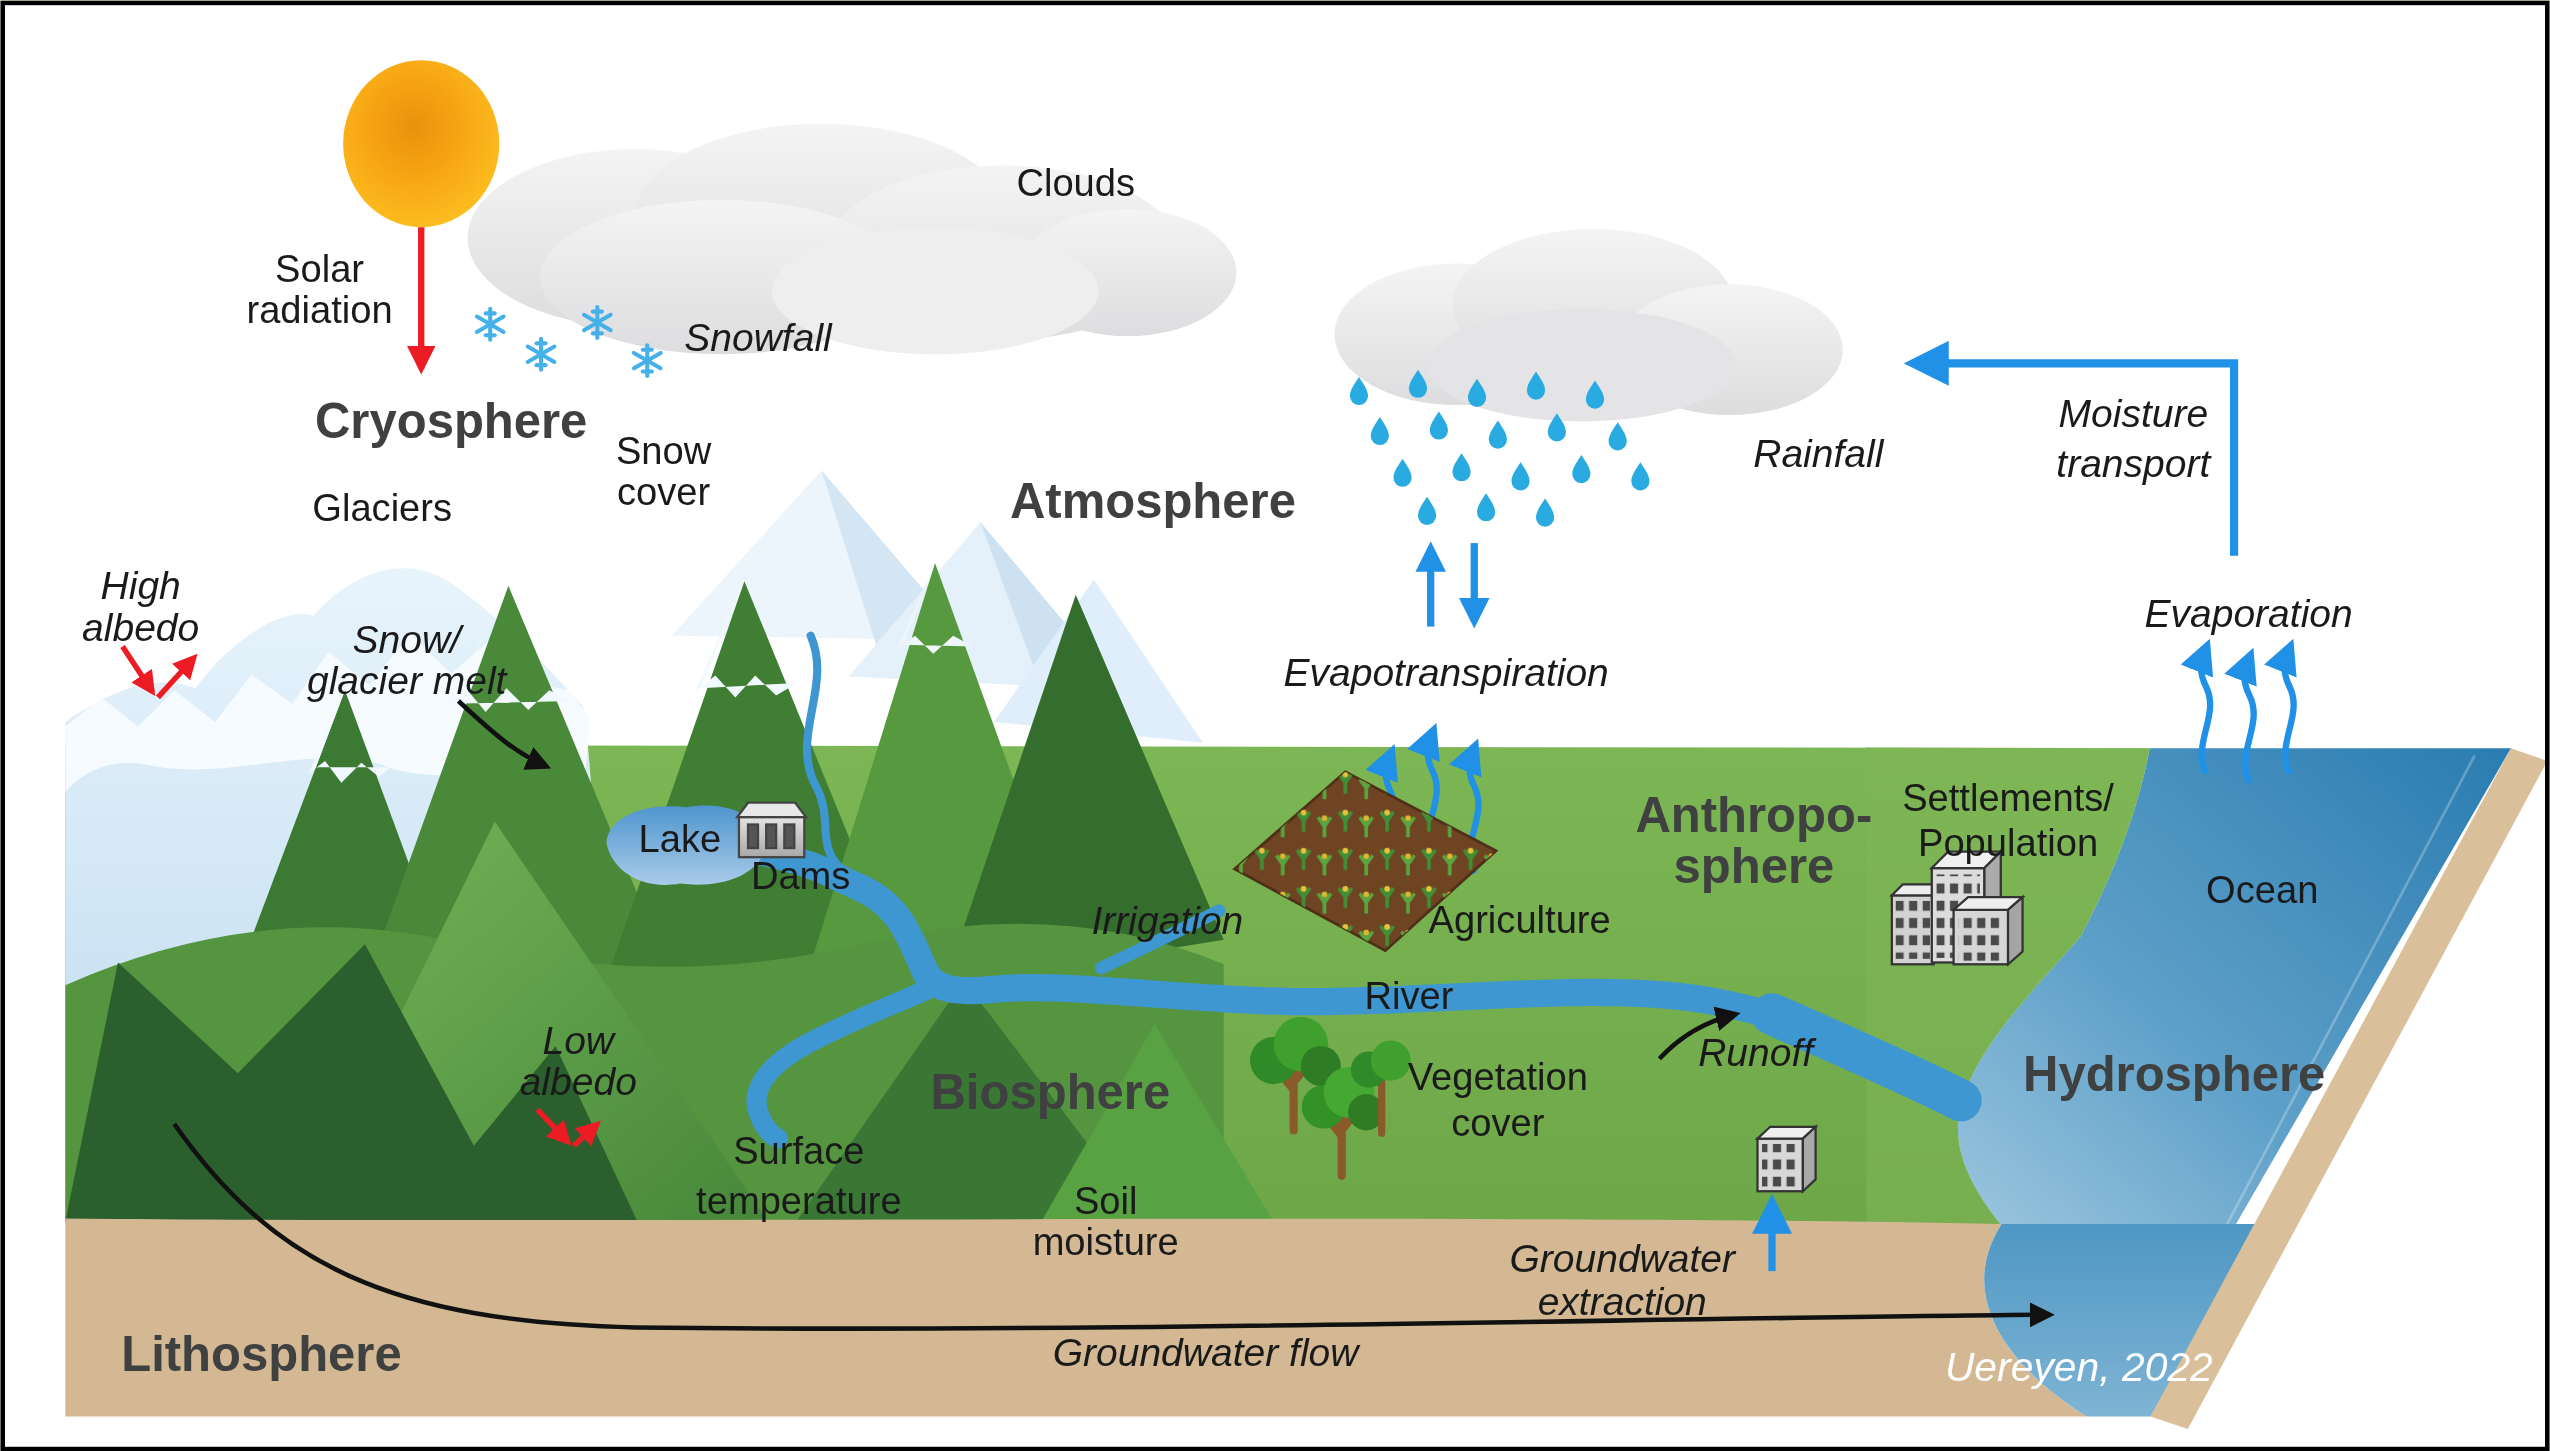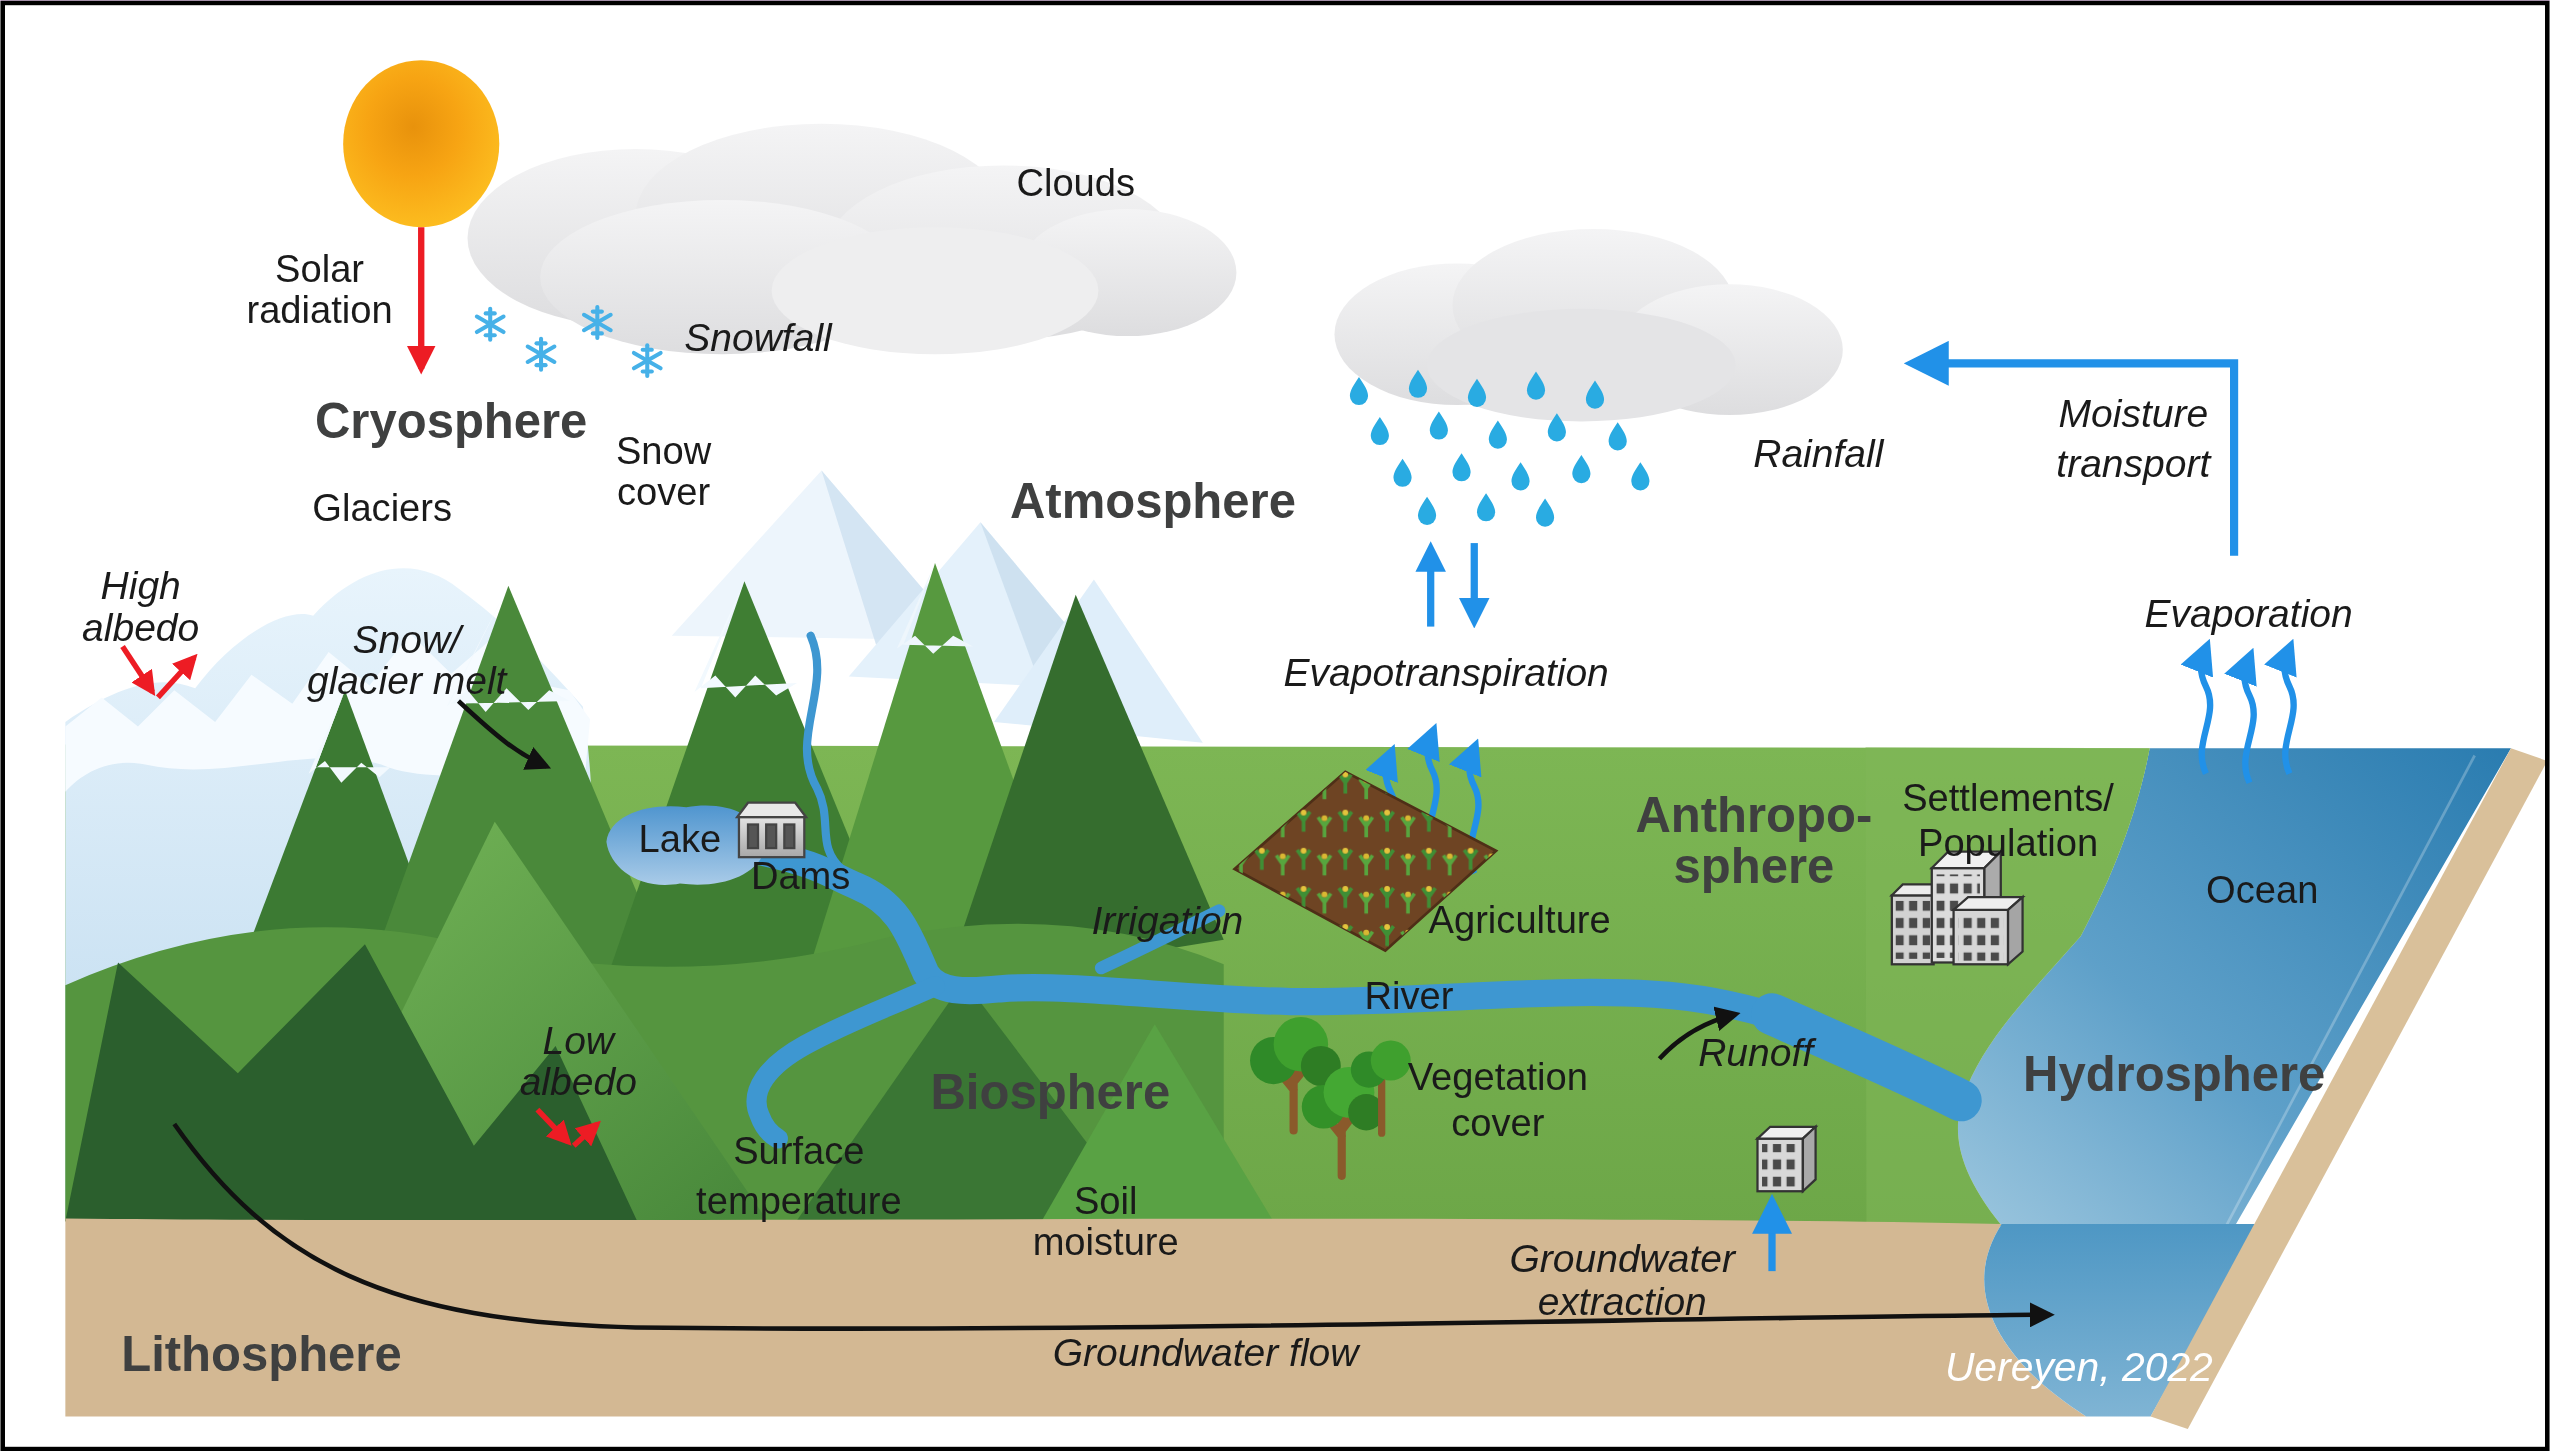--- a/index.html
+++ b/index.html
@@ -1,16 +1,16 @@
 <!DOCTYPE html>
 <html style="font-size:14.5px"><head>
 <meta charset="utf-8">
 <style>
   html,body{margin:0;padding:0;background:#fff;}
-  .stage{position:relative;width:2550px;height:1452px;background:#d946ef;overflow:hidden;
+  .stage{position:relative;width:2550px;height:1452px;background:#bef264;overflow:hidden;
          font-family:"Liberation Sans", sans-serif;}
   svg{position:absolute;left:0;top:0;}
   text{font-family:"Liberation Sans", sans-serif;fill:#1a1a1a;}
   .lbl{font-size:42px;}
   .proc{font-size:43px;font-style:italic;}
   .sphere{font-size:54px;font-weight:bold;fill:#3f4040;}
   .credit{font-size:45px;font-style:italic;fill:#ffffff;}
   .mid{text-anchor:middle;}
 </style>
 </head>

